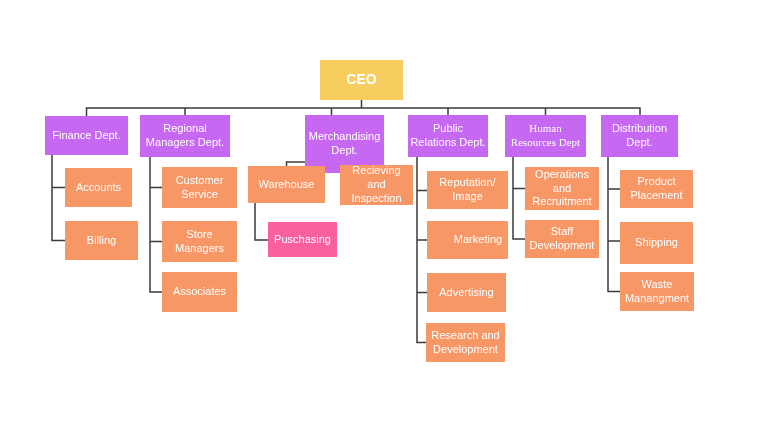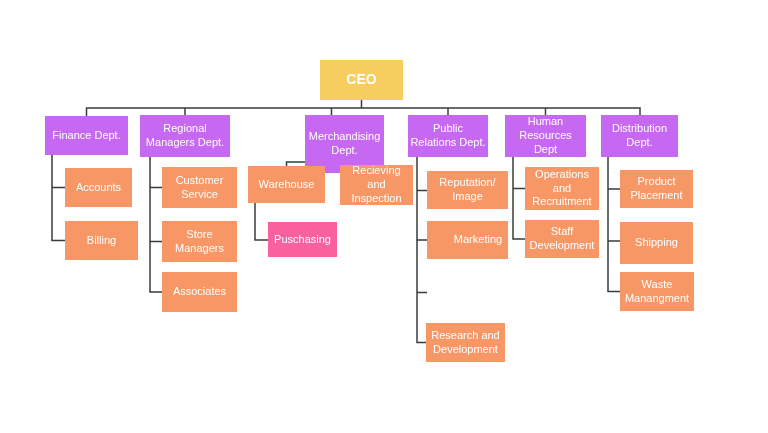--- a/index.html
+++ b/index.html
@@ -70,21 +70,21 @@
 
   <div class="node executive" style="left:320px; top:60px; width:83px; height:40px;">CEO</div>
 
   <div class="node department" style="left:45px; top:116px; width:83px; height:39px;">Finance Dept.</div>
   <div class="node department" style="left:140px; top:115px; width:90px; height:42px;">Regional
 Managers Dept.</div>
   <div class="node department" style="left:305px; top:115px; width:79px; height:58px;">Merchandising
 Dept.</div>
   <div class="node department" style="left:408px; top:115px; width:80px; height:42px;">Public
 Relations Dept.</div>
-  <div class="node department" style="left:505px; top:115px; width:81px; height:42px;">Human
+  <div class="node department" style="left:505px; top:115px; width:81px; height:42px;font-family:Liberation Serif, serif;">Human
 Resources Dept</div>
   <div class="node department" style="left:601px; top:115px; width:77px; height:42px;">Distribution
 Dept.</div>
 
   <div class="node unit" style="left:65px; top:168px; width:67px; height:39px;">Accounts</div>
   <div class="node unit" style="left:162px; top:167px; width:75px; height:41px;">Customer
 Service</div>
 
   <div class="node unit" style="left:65px; top:221px; width:73px; height:39px;">Billing</div>
   <div class="node unit" style="left:162px; top:221px; width:75px; height:41px;">Store
@@ -92,20 +92,21 @@
   <div class="node unit" style="left:162px; top:272px; width:75px; height:40px;">Associates</div>
 
   <div class="node unit" style="left:248px; top:166px; width:77px; height:37px;">Warehouse</div>
   <div class="node unit" style="left:340px; top:165px; width:73px; height:40px;">Recieving and
 Inspection</div>
   <div class="node highlight" style="left:268px; top:222px; width:69px; height:35px;">Puschasing</div>
 
   <div class="node unit" style="left:427px; top:171px; width:81px; height:38px;">Reputation/
 Image</div>
   <div class="node unit" style="left:427px; top:221px; width:81px; height:38px;padding-left:23px;">Marketing</div>
+  <div class="node unit" style="left:427px; top:273px; width:79px; height:39px;">Advertising</div>
   <div class="node unit" style="left:426px; top:323px; width:79px; height:39px;">Research and
 Development</div>
 
   <div class="node unit" style="left:525px; top:167px; width:74px; height:43px;">Operations
 and
 Recruitment</div>
   <div class="node unit" style="left:525px; top:220px; width:74px; height:38px;">Staff
 Development</div>
 
   <div class="node unit" style="left:620px; top:170px; width:73px; height:38px;">Product

